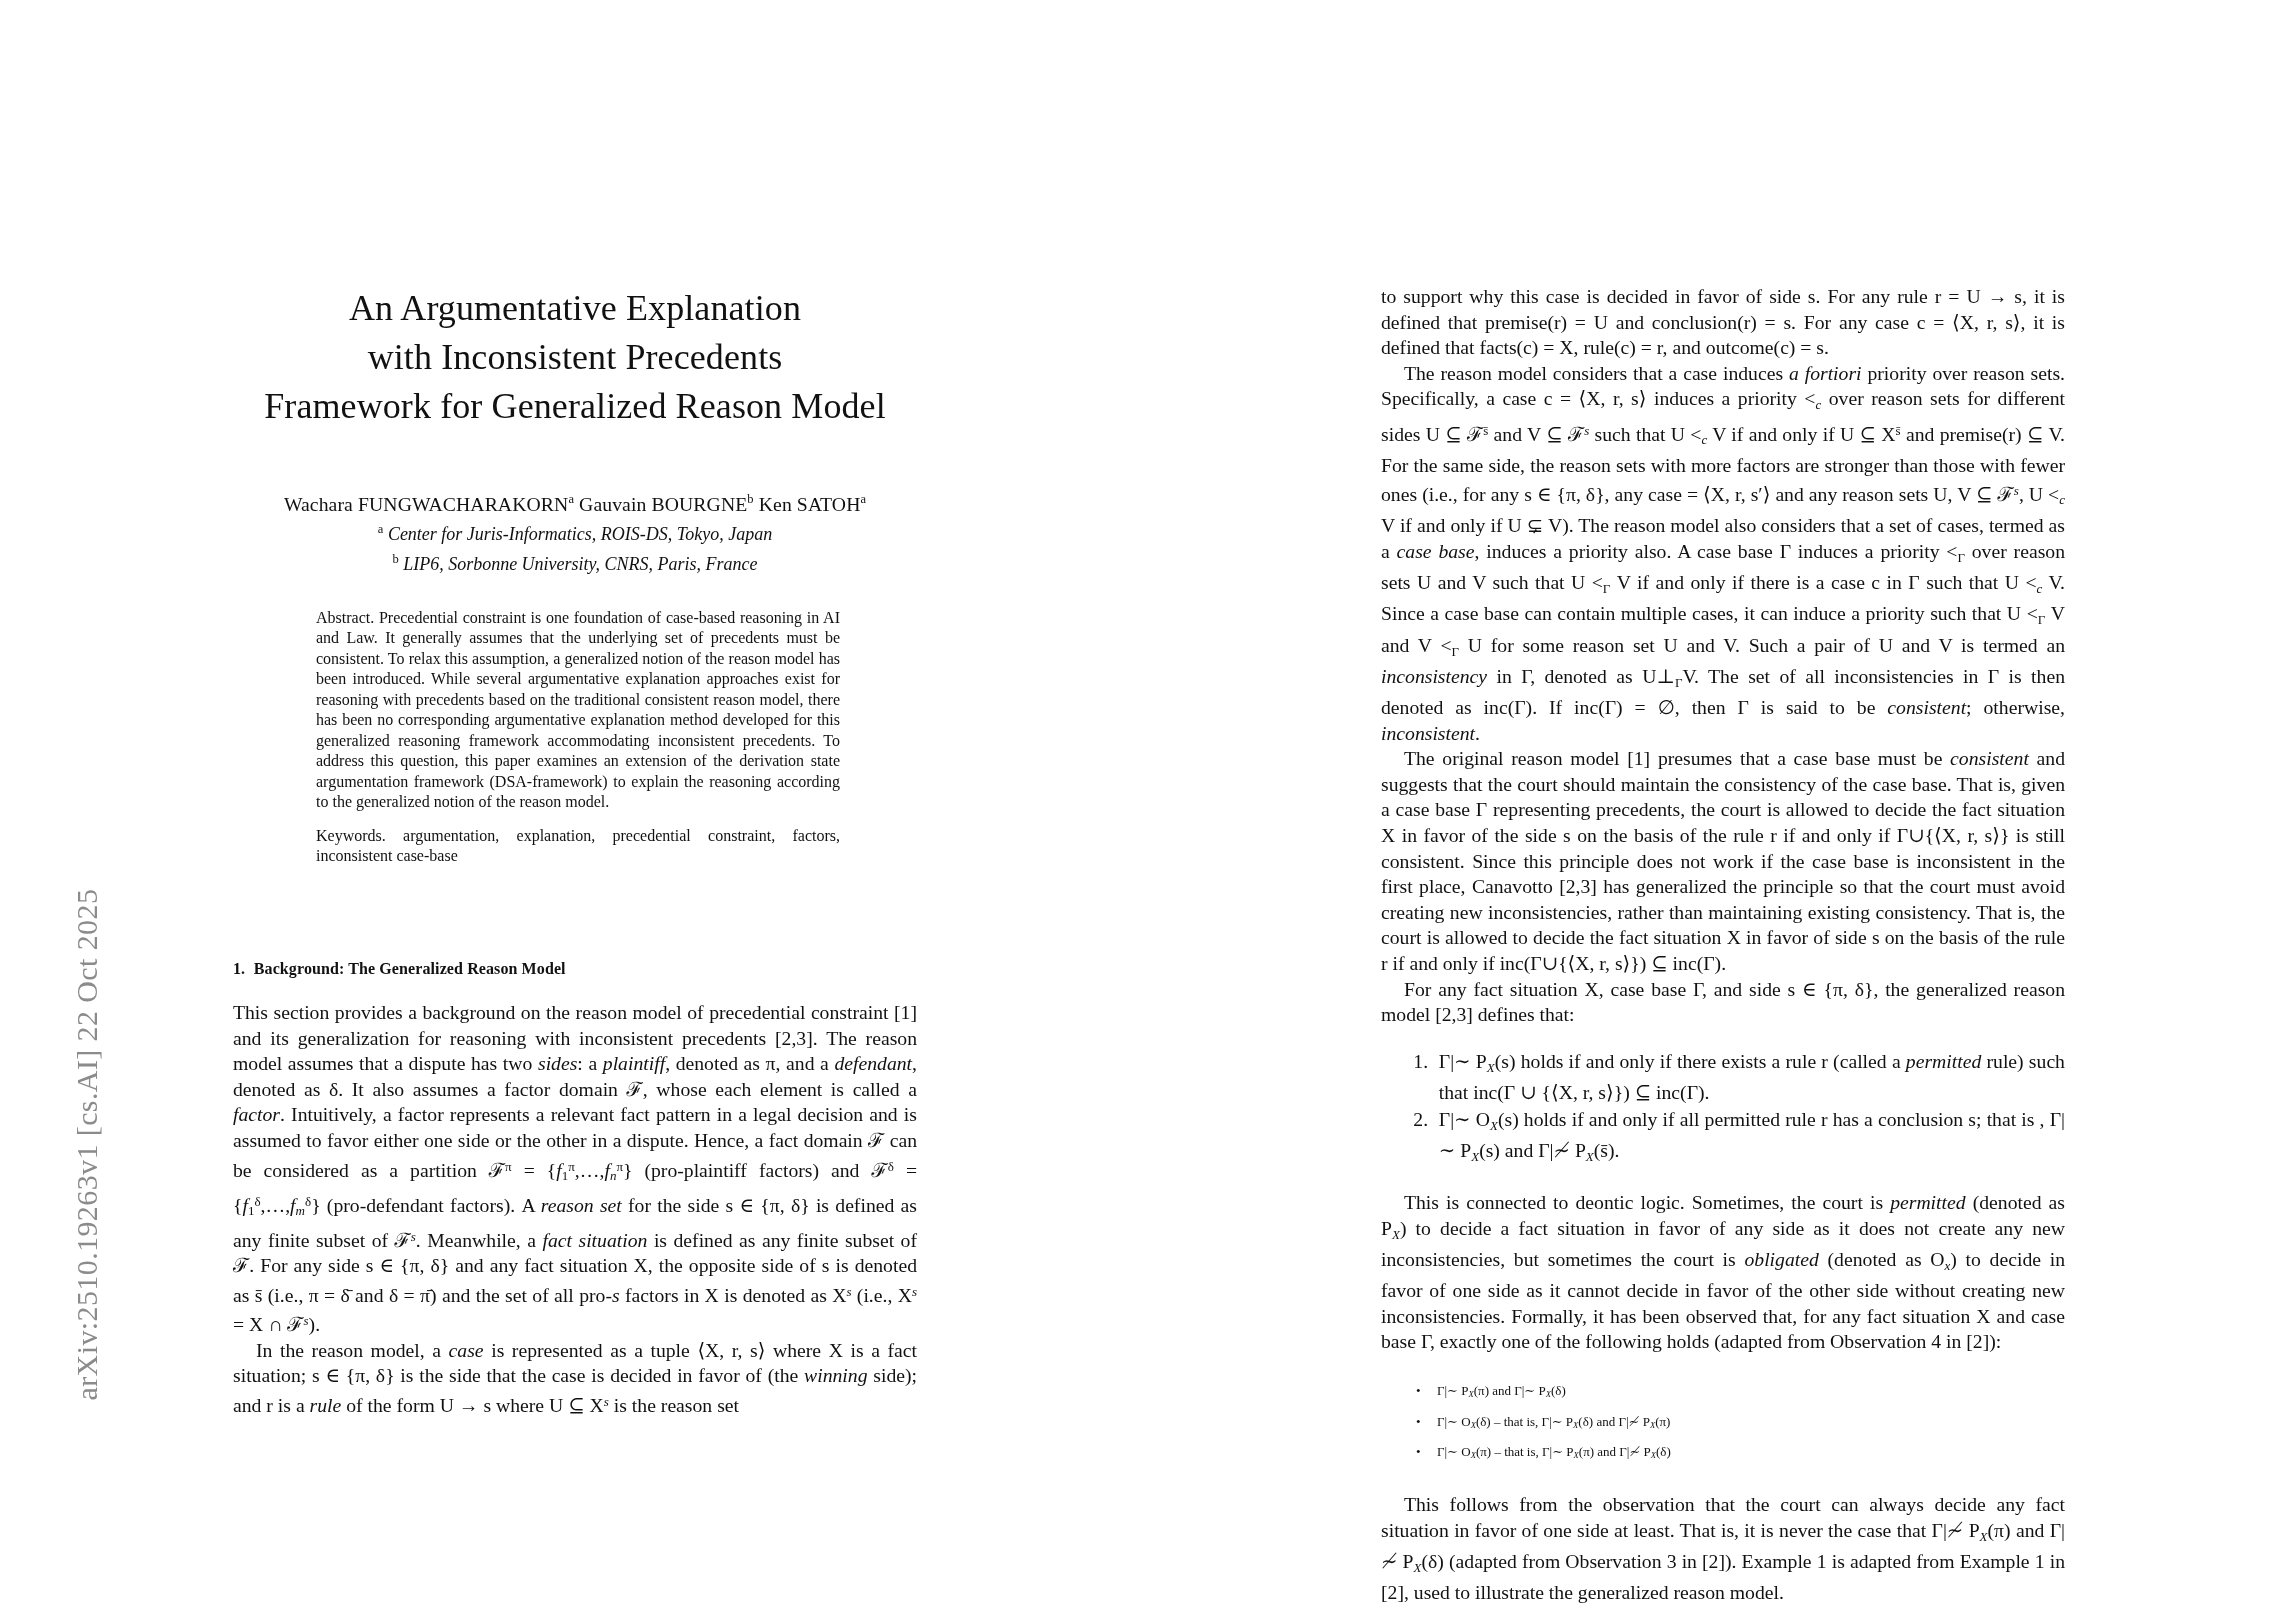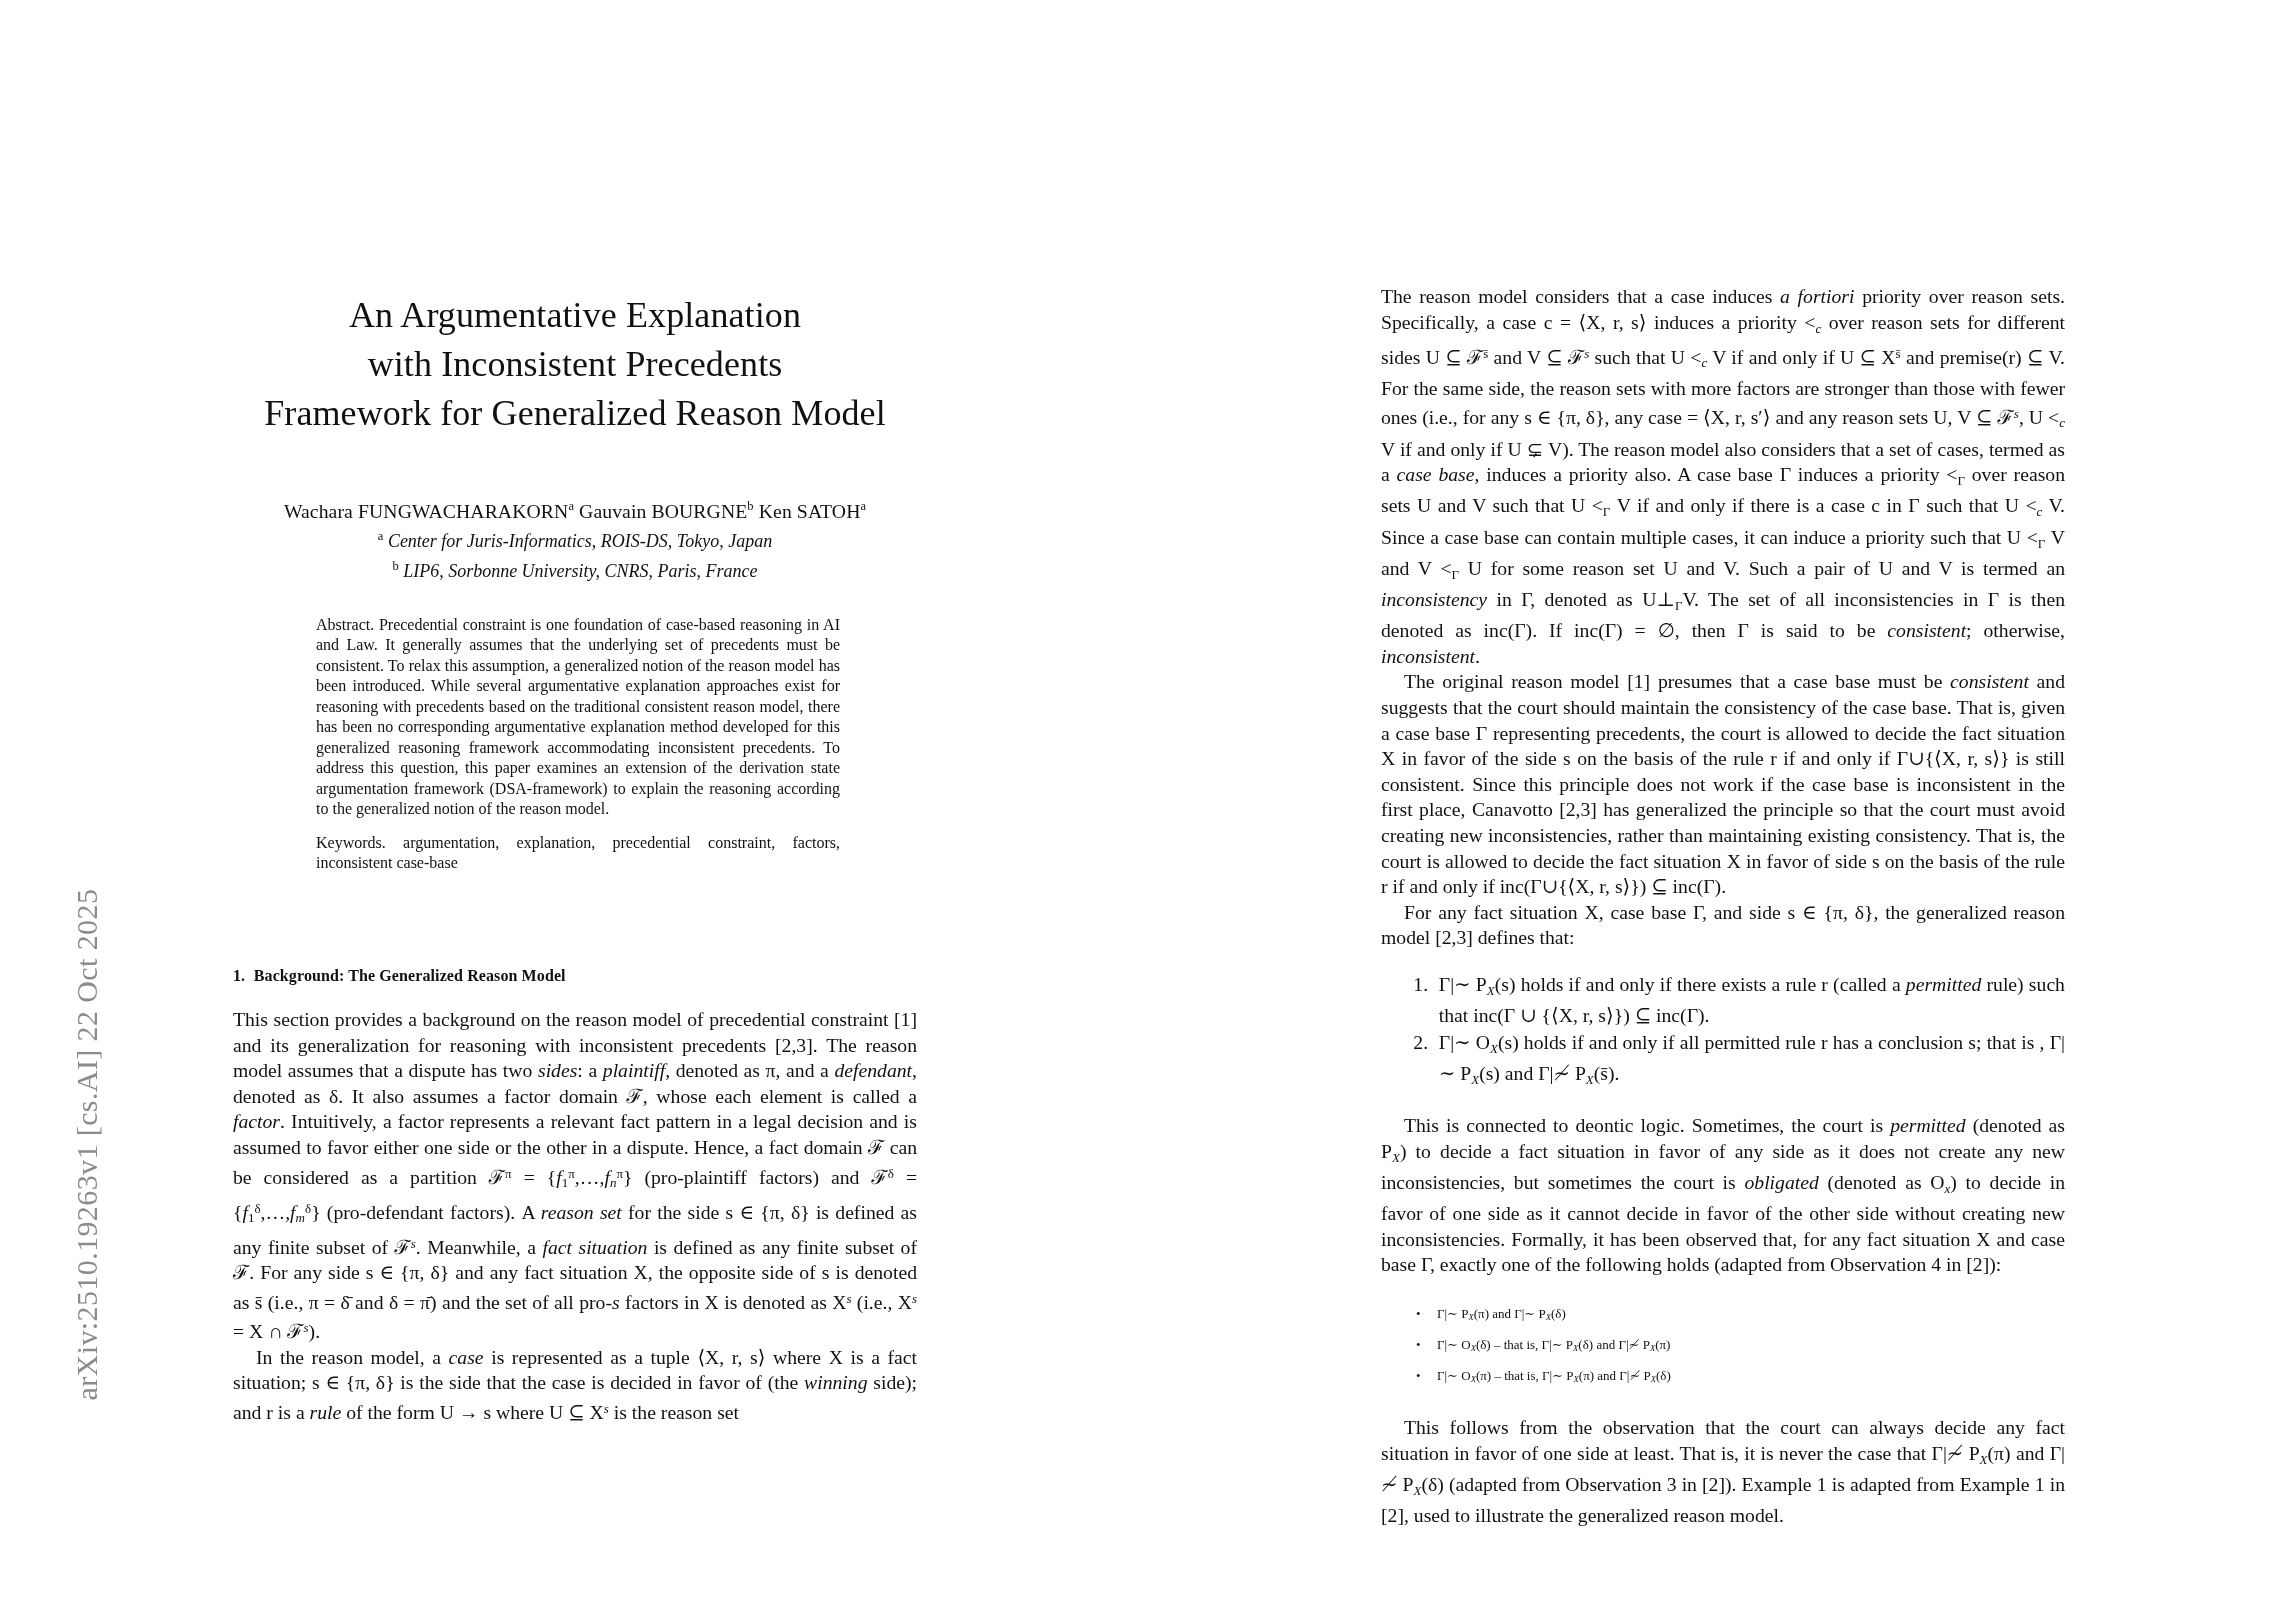--- a/index.html
+++ b/index.html
@@ -40,21 +40,21 @@
 
   
   .page {
     position: absolute;
     left: 0; top: 0;
     width: 2288px; height: 1618px;
   }
   .col-left {
     position: absolute;
     left: 233px;
-    top: 291px;
+    top: 284px;
     width: 684px;
   }
   .col-right {
     position: absolute;
     left: 1381px;
     top: 284px;
     width: 684px;
   }
 
   
@@ -191,20 +191,21 @@
     </div>
 
     <p class="body-p noindent"><span>This section provides a background on the reason model of precedential constraint [1] and its generalization for reasoning with inconsistent precedents [2,3]. The reason model assumes that a dispute has two </span><i>sides</i><span>: a </span><i>plaintiff</i><span>, denoted as π, and a </span><i>defendant</i><span>, denoted as δ. It also assumes a factor domain ℱ, whose each element is called a </span><i>factor</i><span>. Intuitively, a factor represents a relevant fact pattern in a legal decision and is assumed to favor either one side or the other in a dispute. Hence, a fact domain ℱ can be considered as a partition ℱ</span><sup>π</sup> = {<i>f</i><sub>1</sub><sup>π</sup>,…,<i>f</i><sub><i>n</i></sub><sup>π</sup>}<span> (pro-plaintiff factors) and ℱ</span><sup>δ</sup> = {<i>f</i><sub>1</sub><sup>δ</sup>,…,<i>f</i><sub><i>m</i></sub><sup>δ</sup>}<span> (pro-defendant factors). A </span><i>reason set</i><span> for the side s ∈ {π, δ} is defined as any finite subset of ℱ</span><sup><i>s</i></sup><span>. Meanwhile, a </span><i>fact situation</i><span> is defined as any finite subset of ℱ. For any side s ∈ {π, δ} and any fact situation X, the opposite side of s is denoted as s̄ (i.e., π = δ̄ and δ = π̄) and the set of all pro-</span><i>s</i><span> factors in X is denoted as X</span><sup><i>s</i></sup><span> (i.e., X</span><sup><i>s</i></sup><span> = X ∩ ℱ</span><sup><i>s</i></sup><span>).</span></p>
 
     <p class="body-p"><span>In the reason model, a </span><i>case</i><span> is represented as a tuple ⟨X, r, s⟩ where X is a fact situation; s ∈ {π, δ} is the side that the case is decided in favor of (the </span><i>winning</i><span> side); and r is a </span><i>rule</i><span> of the form U → s where U ⊆ X</span><sup><i>s</i></sup><span> is the reason set</span></p>
 
   </div>
 
   <div class="col-right">
 
+    <p class="body-p noindent">to support why this case is decided in favor of side s. For any rule r = U → s, it is defined that premise(r) = U and conclusion(r) = s. For any case c = ⟨X, r, s⟩, it is defined that facts(c) = X, rule(c) = r, and outcome(c) = s.</p>
 
     <p class="body-p"><span>The reason model considers that a case induces </span><i>a fortiori</i><span> priority over reason sets. Specifically, a case c = ⟨X, r, s⟩ induces a priority &lt;</span><sub><i>c</i></sub><span> over reason sets for different sides U ⊆ ℱ</span><sup>s̄</sup><span> and V ⊆ ℱ</span><sup><i>s</i></sup><span> such that U &lt;</span><sub><i>c</i></sub><span> V if and only if U ⊆ X</span><sup>s̄</sup><span> and premise(r) ⊆ V. For the same side, the reason sets with more factors are stronger than those with fewer ones (i.e., for any s ∈ {π, δ}, any case = ⟨X, r, s′⟩ and any reason sets U, V ⊆ ℱ</span><sup><i>s</i></sup><span>, U &lt;</span><sub><i>c</i></sub><span> V if and only if U ⊊ V). The reason model also considers that a set of cases, termed as a </span><i>case base</i><span>, induces a priority also. A case base Γ induces a priority &lt;</span><sub>Γ</sub><span> over reason sets U and V such that U &lt;</span><sub>Γ</sub><span> V if and only if there is a case c in Γ such that U &lt;</span><sub><i>c</i></sub><span> V. Since a case base can contain multiple cases, it can induce a priority such that U &lt;</span><sub>Γ</sub><span> V and V &lt;</span><sub>Γ</sub><span> U for some reason set U and V. Such a pair of U and V is termed an </span><i>inconsistency</i><span> in Γ, denoted as U⊥</span><sub>Γ</sub><span>V. The set of all inconsistencies in Γ is then denoted as inc(Γ). If inc(Γ) = ∅, then Γ is said to be </span><i>consistent</i><span>; otherwise, </span><i>inconsistent</i><span>.</span></p>
 
     <p class="body-p"><span>The original reason model [1] presumes that a case base must be </span><i>consistent</i><span> and suggests that the court should maintain the consistency of the case base. That is, given a case base Γ representing precedents, the court is allowed to decide the fact situation X in favor of the side s on the basis of the rule r if and only if Γ∪{⟨X, r, s⟩} is still consistent. Since this principle does not work if the case base is inconsistent in the first place, Canavotto [2,3] has generalized the principle so that the court must avoid creating new inconsistencies, rather than maintaining existing consistency. That is, the court is allowed to decide the fact situation X in favor of side s on the basis of the rule r if and only if inc(Γ∪{⟨X, r, s⟩}) ⊆ inc(Γ).</span></p>
 
     <p class="body-p">For any fact situation X, case base Γ, and side s ∈ {π, δ}, the generalized reason model [2,3] defines that:</p>
 
     <ol class="def-list">
       <li><span>Γ|∼ P</span><sub><i>X</i></sub><span>(s) holds if and only if there exists a rule r (called a </span><i>permitted</i><span> rule) such that inc(Γ ∪ {⟨X, r, s⟩}) ⊆ inc(Γ).</span></li>
       <li><span>Γ|∼ O</span><sub><i>X</i></sub><span>(s) holds if and only if all permitted rule r has a conclusion s; that is , Γ|∼ P</span><sub><i>X</i></sub><span>(s) and Γ|≁ P</span><sub><i>X</i></sub><span>(s̄).</span></li>

